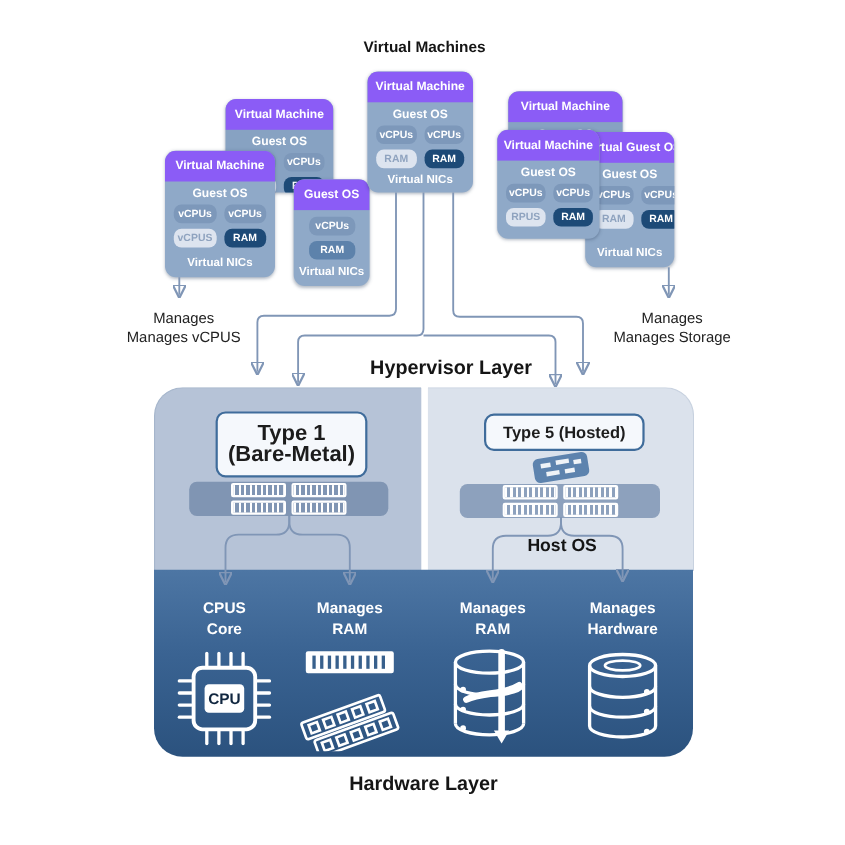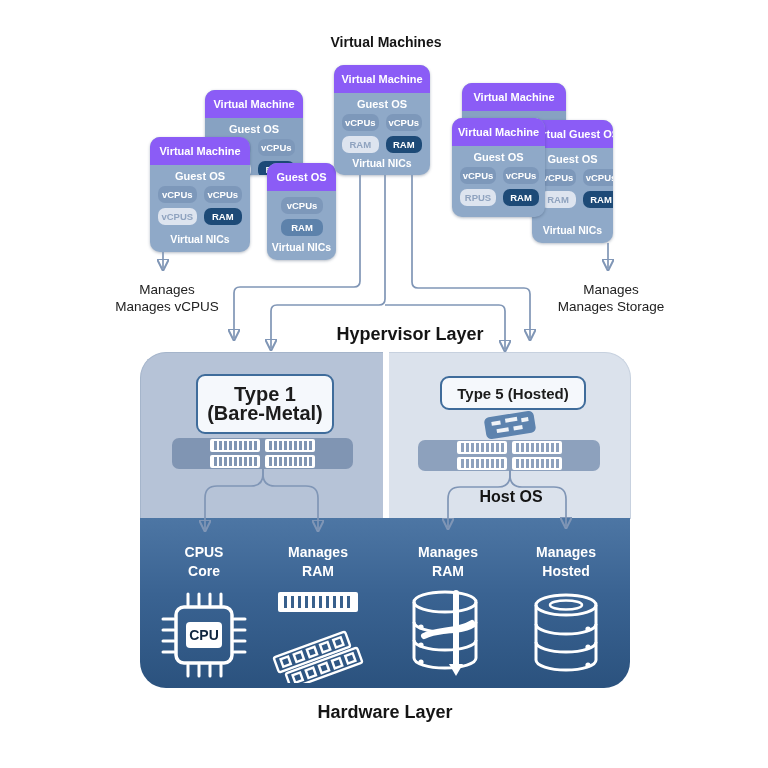--- a/index.html
+++ b/index.html
@@ -233,21 +233,21 @@
   <div class="hw-col-label" style="left:318px;top:543px;">
     <div>Manages</div>
     <div>RAM</div>
   </div>
   <div class="hw-col-label" style="left:448px;top:543px;">
     <div>Manages</div>
     <div>RAM</div>
   </div>
   <div class="hw-col-label" style="left:566px;top:543px;">
     <div>Manages</div>
-    <div>Hosted</div>
+    <div>Hardware</div>
   </div>
 
   <svg class="hw-icon" style="left:161px;top:592px;" width="86" height="86" viewBox="0 0 86 86">
     <g stroke="#fff" stroke-width="3" stroke-linecap="round">
       <line x1="27" y1="2" x2="27" y2="13"></line>
         <line x1="38" y1="2" x2="38" y2="13"></line>
       <line x1="49" y1="2" x2="49" y2="13"></line>
         <line x1="60" y1="2" x2="60" y2="13"></line>
       <line x1="27" y1="73" x2="27" y2="84"></line>
         <line x1="38" y1="73" x2="38" y2="84"></line>

